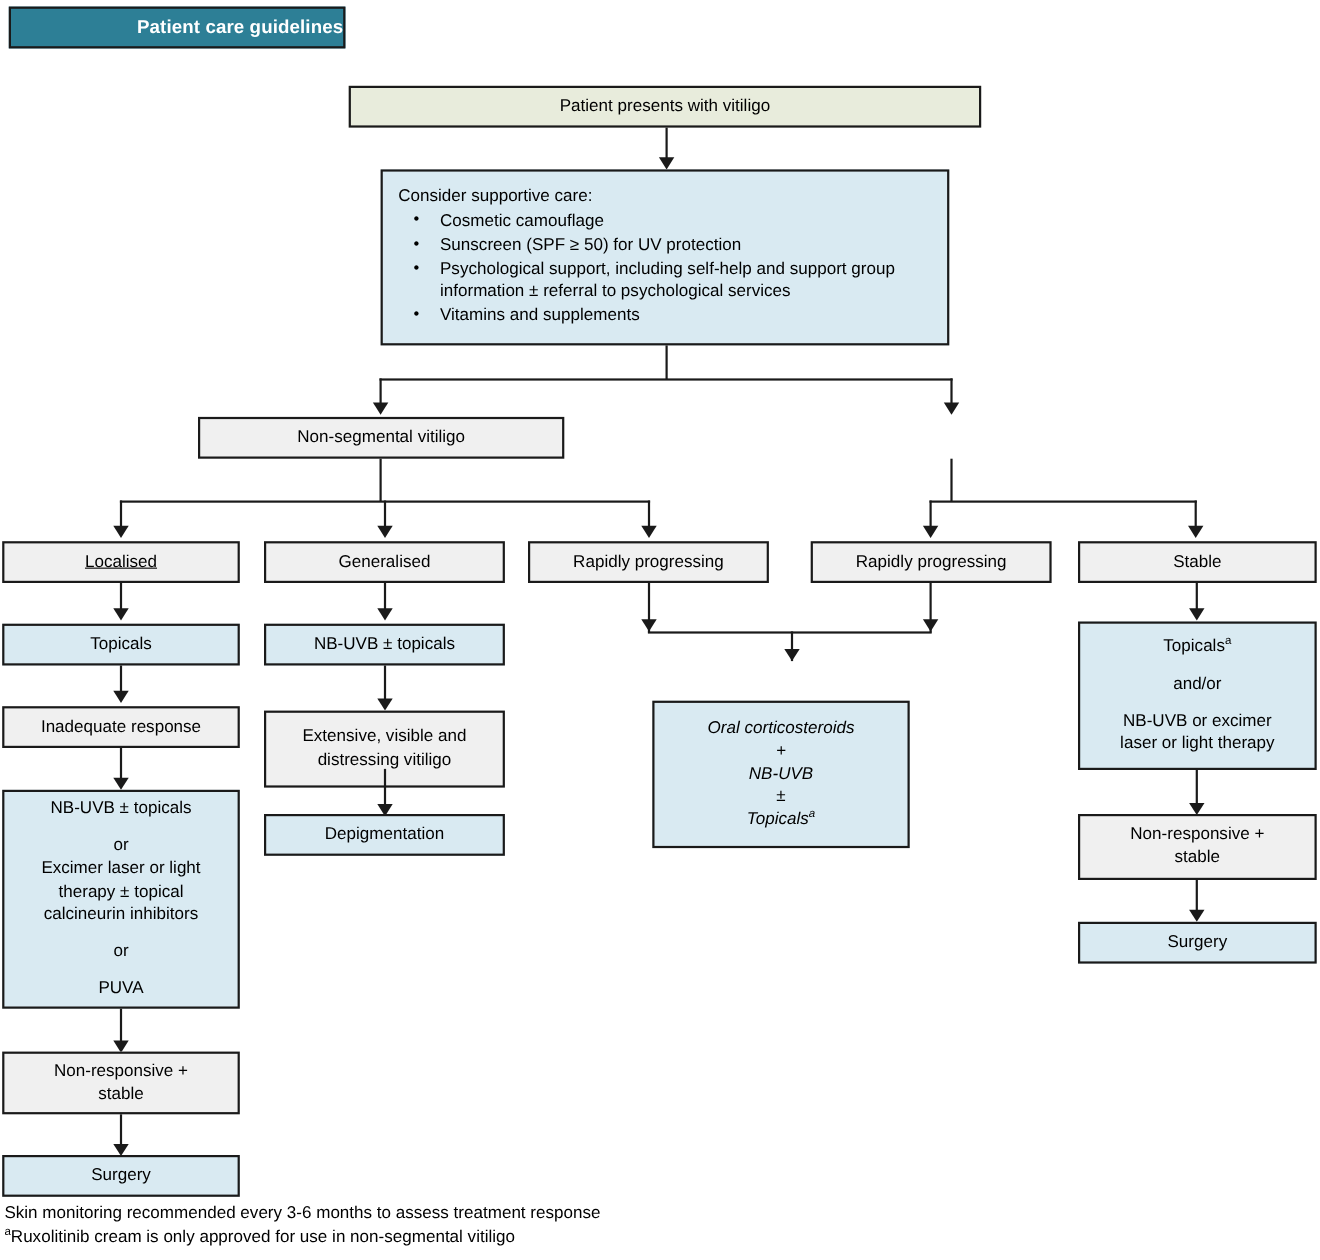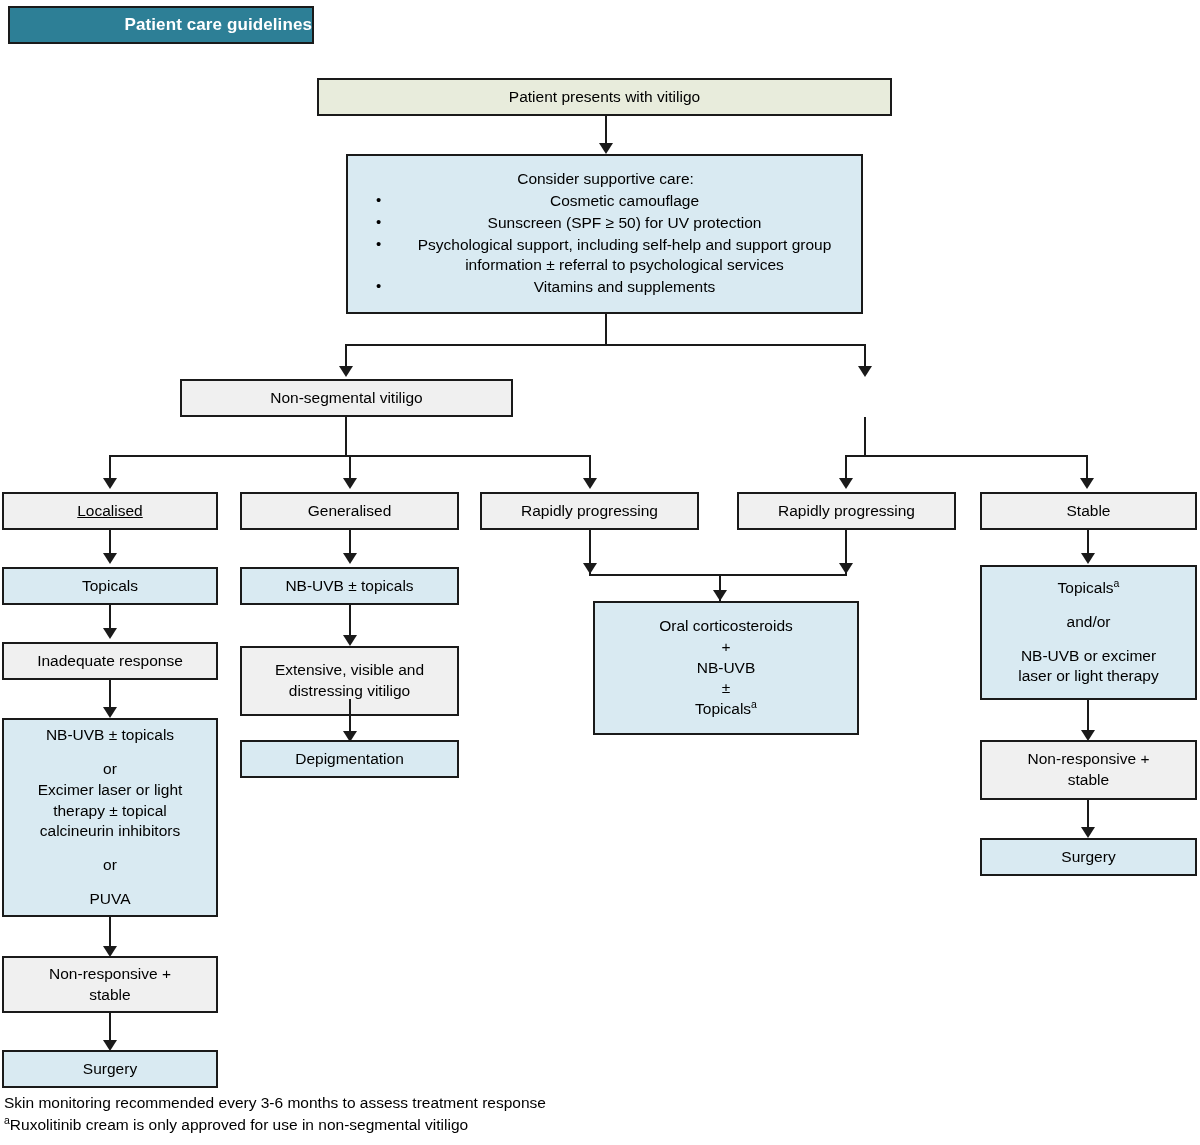--- a/index.html
+++ b/index.html
@@ -50,21 +50,21 @@
     font-size: 15.5px;
     line-height: 1.35;
     padding: 3px 6px;
   }
   .fill-cream { background: #e8ecdc; }
   .fill-blue  { background: #d9eaf2; }
   .fill-grey  { background: #f0f0f0; }
 
   .node.left-align {
     justify-content: flex-start;
-    text-align: center;
+    text-align: left;
     padding: 8px 12px;
   }
 
   .node-inner { width: 100%; }
 
   
   .care-title { margin: 0 0 1px 2px; }
   .care-list {
     margin: 0;
     padding: 0;
@@ -210,21 +210,21 @@
   <div class="vline" style="left:1087px; top:530px; height:26px;"></div>
   <div class="arrowhead" style="left:1081px; top:553px;"></div>
 
   <div class="node fill-blue" style="left:2px; top:567px; width:216px; height:38px;">
     <span>Topicals</span>
   </div>
   <div class="node fill-blue" style="left:240px; top:567px; width:219px; height:38px;">
     <span>NB-UVB ± topicals</span>
   </div>
 
-  <div class="node fill-blue" style="left:593px; top:601px; width:266px; height:134px;">
+  <div class="node fill-blue" style="left:593px; top:637px; width:234px; height:134px;font-style:italic;">
     <div class="node-inner">
       <span class="stack-line">Oral corticosteroids</span>
       <span class="stack-line">+</span>
       <span class="stack-line">NB-UVB</span>
       <span class="stack-line">±</span>
       <span class="stack-line"><span>Topicals</span><sup class="fn">a</sup></span>
     </div>
   </div>
 
   <div class="node fill-blue" style="left:980px; top:565px; width:217px; height:135px;">

